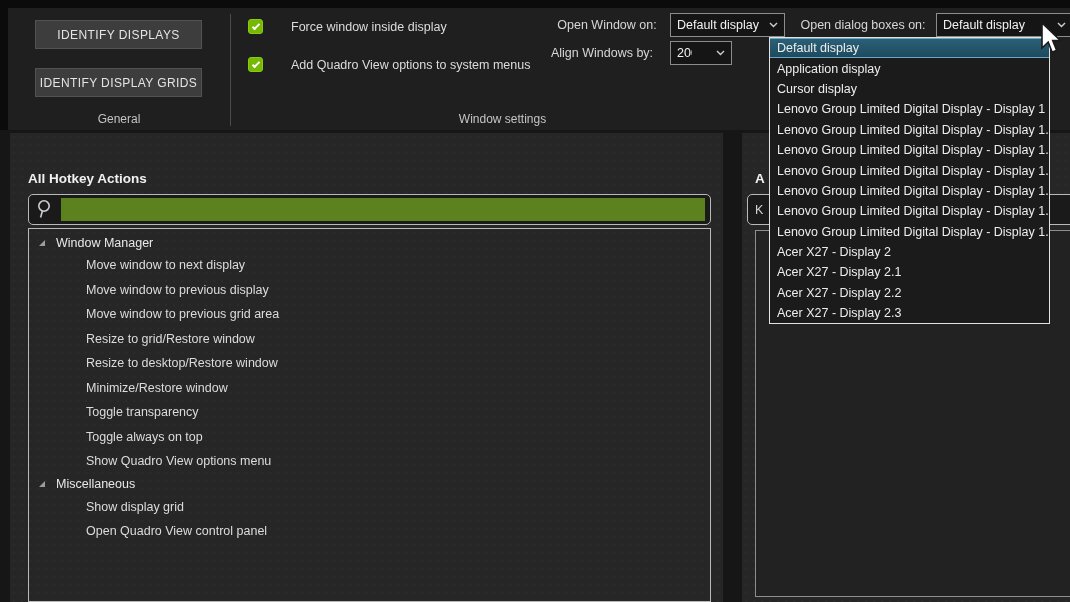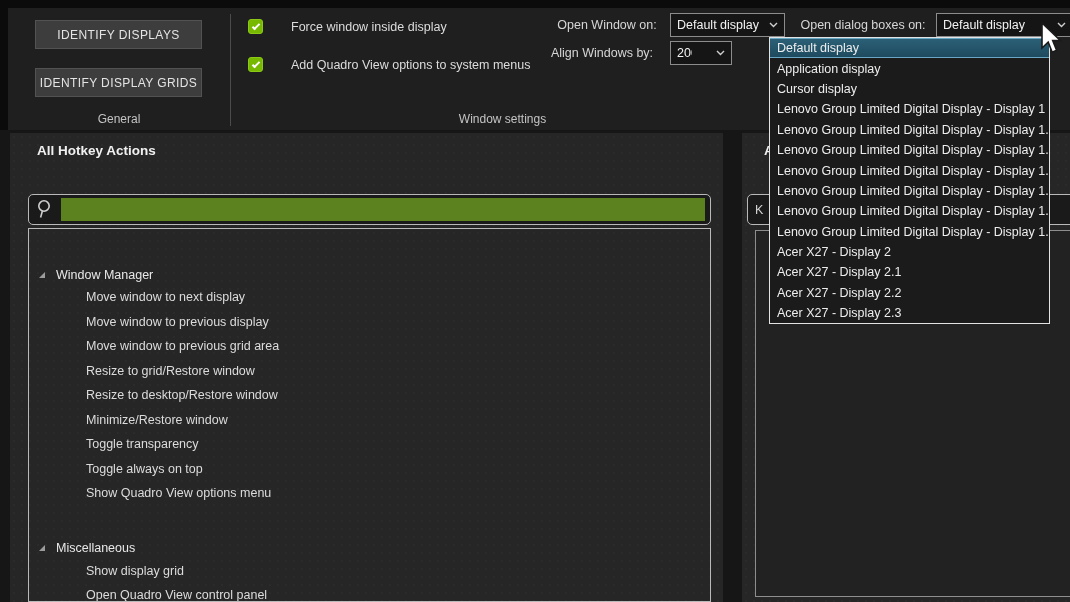--- a/index.html
+++ b/index.html
@@ -48,38 +48,38 @@
 
   
   .content { position:absolute; left:0; top:130px; width:1070px; height:472px; background:#161616; }
   .card {
     position:absolute; top:3px; height:469px; background-color:#262626;
     background-image:radial-gradient(circle, #2b2b2b 1px, transparent 1.4px);
     background-size:8px 8px;
   }
   .card-left  { left:10px;  width:713px; }
   .card-right { left:742px; width:328px; }
-  .panel-title { position:absolute; left:18px; top:10px; font-size:13.5px; font-weight:bold; color:#f0f0f0; white-space:nowrap;margin-left:9px; }
+  .panel-title { position:absolute; left:18px; top:38px; font-size:13.5px; font-weight:bold; color:#f0f0f0; white-space:nowrap; }
   .card-right .panel-title { left:13px; }
 
   .searchbox {
     position:absolute; left:18px; top:61px; width:683px; height:31px;
     border:1px solid #b9b9b9; border-radius:5px; background:#1a1a1a;
     display:flex; align-items:center;
   }
   .searchbox .mag { margin:0 8px 0 7px; flex:0 0 auto; }
   .searchbox .search-fill { flex:1; height:23px; margin-right:5px; background:#5c8220; }
   .card-right .searchbox { left:5px; width:340px; padding-left:7px; color:#d5d5d5; font-size:12.5px; }
 
   .treebox {
     position:absolute; left:18px; top:95px; width:683px; height:374px;
     border:1px solid #b9b9b9; padding-top:3px; overflow:hidden;
   }
   .trow { display:flex; align-items:center; height:24.5px; padding-left:57px; color:#dcdcdc; font-size:12.5px; white-space:nowrap; cursor:default; }
-  .trow.group { height:21px; padding-left:10px; color:#e8e8e8;margin-top:32px; }
+  .trow.group { height:21px; padding-left:10px; color:#e8e8e8; }
   .expander { width:0; height:0; border-bottom:6px solid #9c9c9c; border-left:6px solid transparent; margin-right:11px; flex:0 0 auto; }
 
   .listbox-right { position:absolute; left:13px; top:97px; width:340px; height:367px; border:1px solid #8e8e8e; background:#222222; }
 
   
   .dropdown {
     position:absolute; left:769px; top:37px; width:281px; height:287px;
     background:#1b1b1b; border:1px solid #e3e3e3; z-index:50; overflow:hidden;
   }
   .dd-item { height:20.4px; display:flex; align-items:center; padding-left:7px; font-size:12.5px; color:#ededed; white-space:nowrap; cursor:default; }

